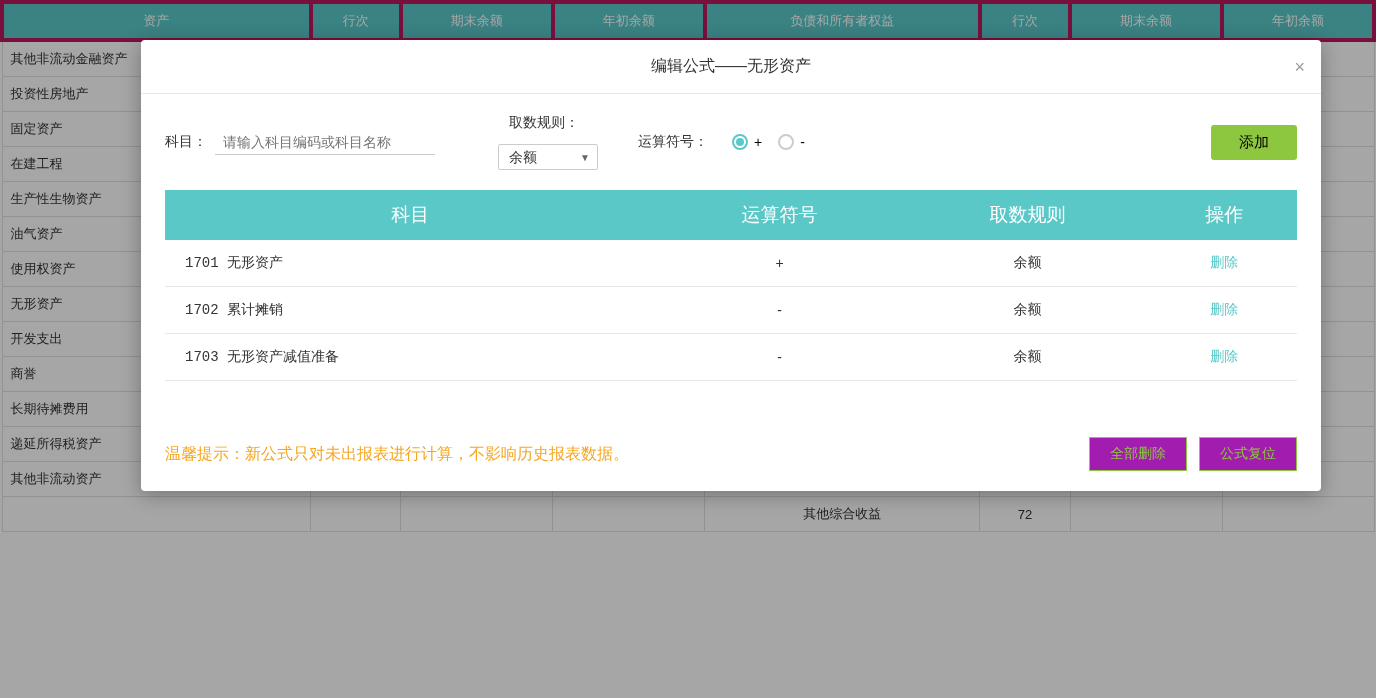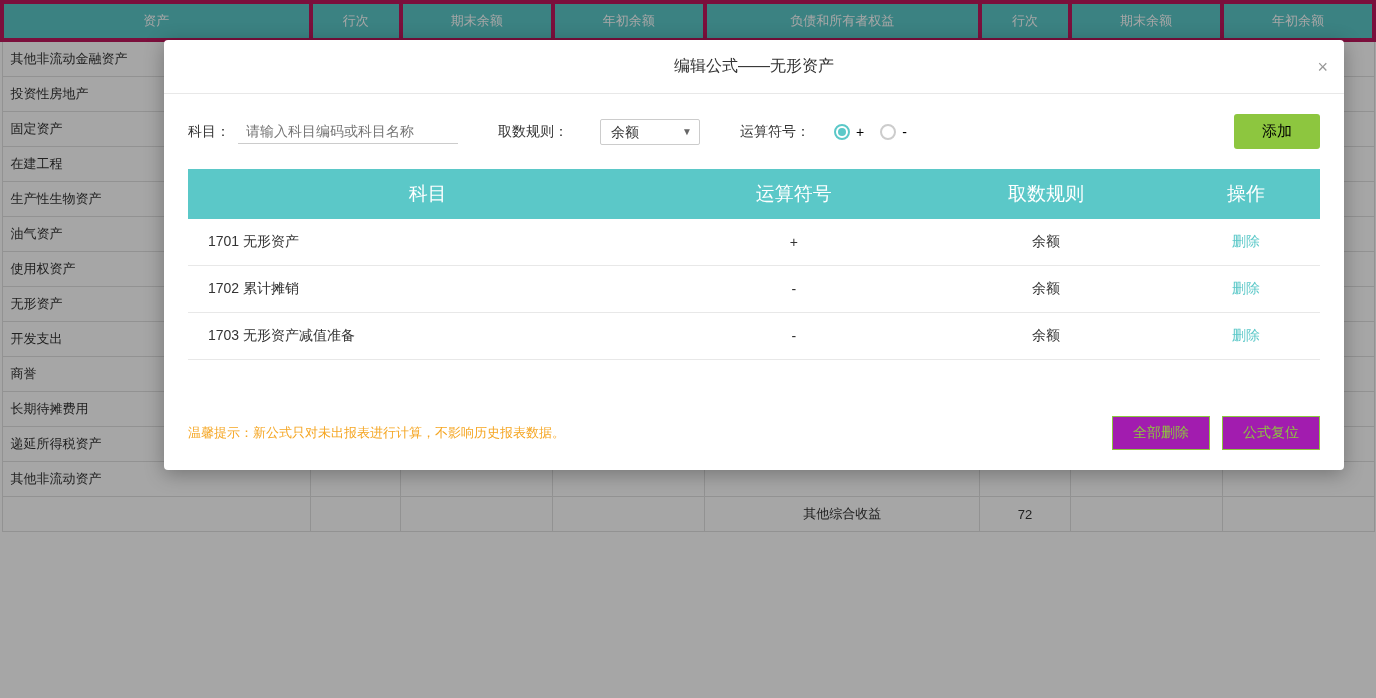--- a/index.html
+++ b/index.html
@@ -54,21 +54,21 @@
       top: 0; left: 0;
       width: 100%; height: 100%;
       background: rgba(0,0,0,0.35);
       z-index: 10;
     }
 
     
     .modal {
       position: absolute;
       top: 40px;
-      left: 164px;
+      left: 141px;
       width: 1180px;
       background: #fff;
       border-radius: 4px;
       z-index: 20;
       box-shadow: 0 4px 20px rgba(0,0,0,0.3);
       padding-bottom: 0;
     }
 
     .modal-header {
       display: flex;
@@ -120,22 +120,23 @@
       padding: 4px 8px;
       width: 220px;
       font-size: 14px;
       color: #999;
       outline: none;
     }
 
     .form-section {
       display: flex;
       align-items: center;
-      margin-left: 40px;
-      gap: 24px;
+      margin-left: 63px;
+      gap: 12px;
+      flex-direction: column;
     }
 
     .form-select-wrap {
       position: relative;
       display: inline-flex;
       align-items: center;
     }
 
     .form-select {
       border: 1px solid #ccc;
@@ -231,39 +232,40 @@
     .data-table tbody td {
       padding: 14px 8px;
       text-align: center;
       color: #333;
       font-size: 14px;
     }
 
     .data-table tbody td.subject-cell {
       text-align: left;
       padding-left: 20px;
+      font-family: Liberation Mono, monospace;
     }
 
     .delete-link {
       color: #5bc8c8;
       cursor: pointer;
       text-decoration: none;
     }
 
     
     .modal-footer {
       padding: 16px 24px 20px;
       display: flex;
       align-items: center;
       justify-content: space-between;
     }
 
     .hint-text {
       color: #f5a623;
-      font-size: 13px;
+      font-size: 16px;
     }
 
     .footer-btns {
       display: flex;
       gap: 12px;
     }
 
     .outline-btn {
       border: 1px solid #8dc63f;
       color: #8dc63f;

